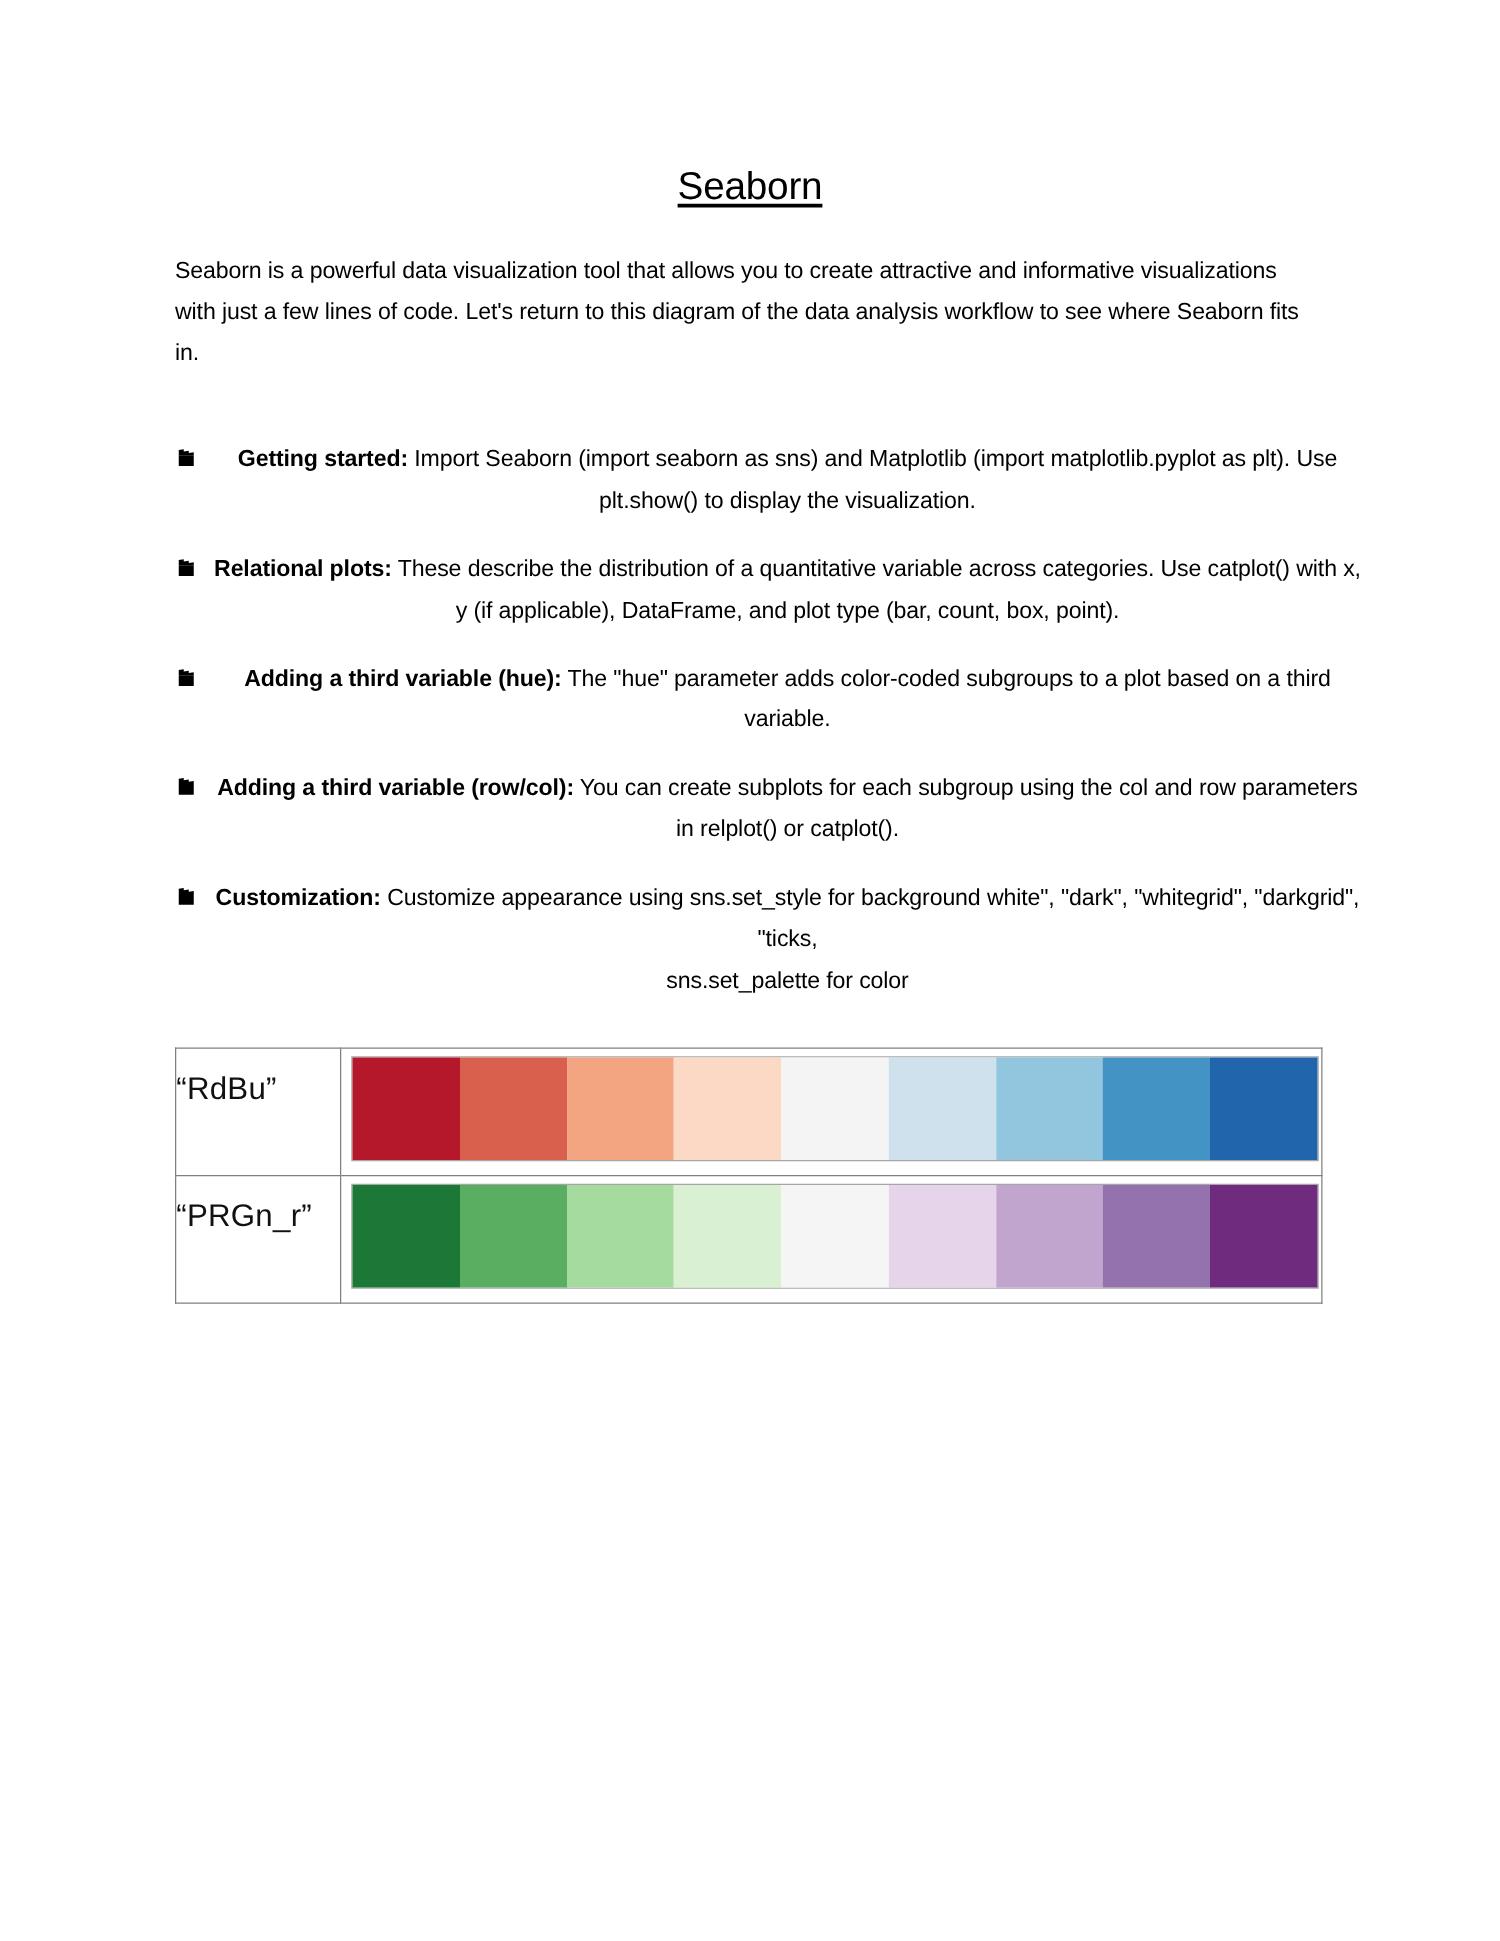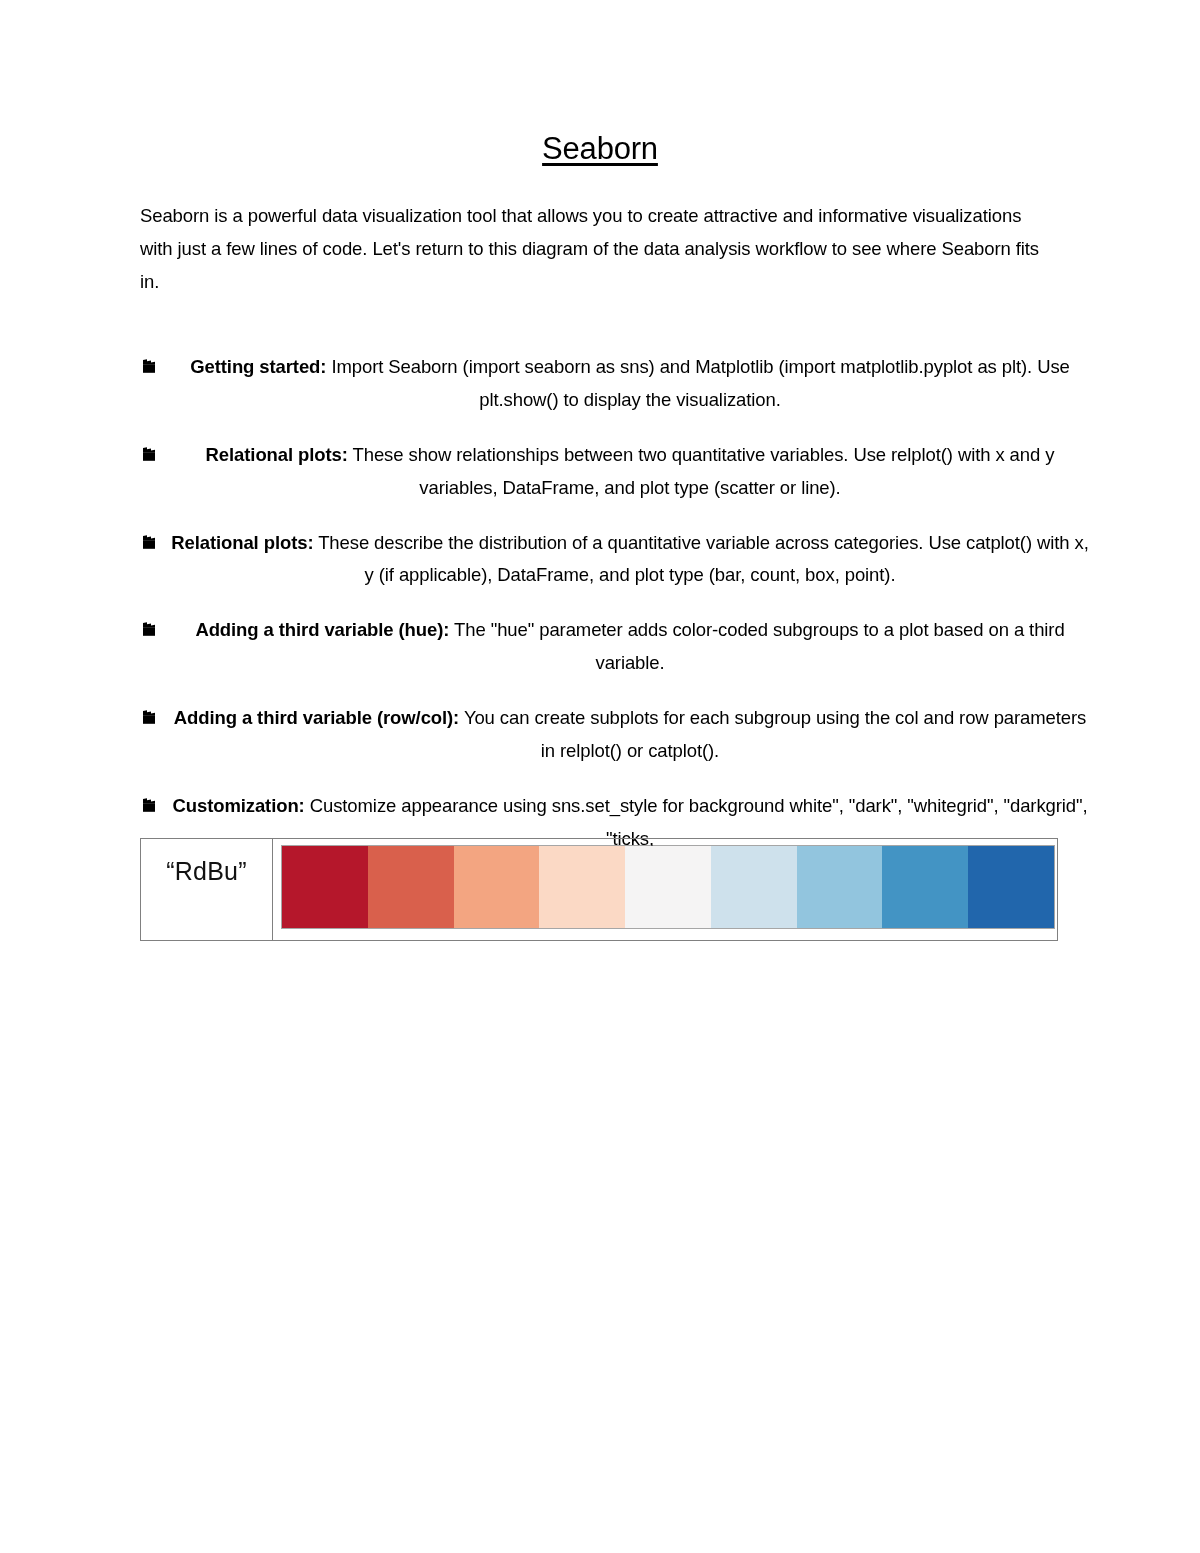--- a/index.html
+++ b/index.html
@@ -104,21 +104,21 @@
   .palette-table tr {
     height: 102px;
   }
   .palette-table td {
     border: 1px solid #808080;
     padding: 0;
     vertical-align: top;
   }
   .pal-label-cell {
     width: 132px;
-    text-align: center;
+    text-align: left;
     padding-top: 18px !important;
     box-sizing: border-box;
   }
   .pal-label {
     font-size: 25px;
     font-family: "Liberation Sans", sans-serif;
     letter-spacing: 0.2px;
     color: #111111;
     white-space: nowrap;
   }
@@ -154,29 +154,20 @@
       <li class="bullet-item">
         <span class="bullet-glyph">
           <svg width="18" height="15" viewBox="0 0 18 15">
               <path d="M1 1 L5 0.3 L5 2.2 L9 1.5 L9 3.4 L13 2.7 L13 5.2 L1 5.2 Z" fill="#000"></path>
               <rect x="1" y="5.2" width="12" height="8.6" fill="#000"></rect>
             </svg>
         </span>
         <span class="bullet-term">Getting started:</span><span> Import Seaborn (import seaborn as sns) and Matplotlib (import matplotlib.pyplot as plt). Use plt.show() to display the visualization.</span>
       </li>
 
-      <li class="bullet-item">
-        <span class="bullet-glyph">
-          <svg width="18" height="15" viewBox="0 0 18 15">
-              <path d="M1 1 L5 0.3 L5 2.2 L9 1.5 L9 3.4 L13 2.7 L13 5.2 L1 5.2 Z" fill="#000"></path>
-              <rect x="1" y="5.2" width="12" height="8.6" fill="#000"></rect>
-            </svg>
-        </span>
-        <span class="bullet-term">Relational plots:</span><span> These show relationships between two quantitative variables. Use relplot() with x and y variables, DataFrame, and plot type (scatter or line).</span>
-      </li>
 
       <li class="bullet-item">
         <span class="bullet-glyph">
           <svg width="18" height="15" viewBox="0 0 18 15">
               <path d="M1 1 L5 0.3 L5 2.2 L9 1.5 L9 3.4 L13 2.7 L13 5.2 L1 5.2 Z" fill="#000"></path>
               <rect x="1" y="5.2" width="12" height="8.6" fill="#000"></rect>
             </svg>
         </span>
         <span class="bullet-term">Relational plots:</span><span> These describe the distribution of a quantitative variable across categories. Use catplot() with x, y (if applicable), DataFrame, and plot type (bar, count, box, point).</span>
       </li>
@@ -232,17 +223,35 @@
               <div class="swatch" style="background: rgb(206, 225, 236);"></div>
               <div class="swatch" style="background: rgb(146, 197, 222);"></div>
               <div class="swatch" style="background: rgb(67, 148, 196);"></div>
               <div class="swatch" style="background: rgb(33, 102, 172);"></div>
             </div>
         </td>
       </tr>
 
 
 
+      <tr>
+        <td class="pal-label-cell">
+          <span class="pal-label">“PRGn_r”</span>
+        </td>
+        <td class="pal-swatch-cell">
+          <div class="swatch-strip">
+              <div class="swatch" style="background: rgb(27, 120, 55);"></div>
+              <div class="swatch" style="background: rgb(90, 174, 97);"></div>
+              <div class="swatch" style="background: rgb(166, 219, 160);"></div>
+              <div class="swatch" style="background: rgb(217, 240, 211);"></div>
+              <div class="swatch" style="background: rgb(246, 245, 246);"></div>
+              <div class="swatch" style="background: rgb(230, 213, 234);"></div>
+              <div class="swatch" style="background: rgb(194, 165, 207);"></div>
+              <div class="swatch" style="background: rgb(147, 114, 173);"></div>
+              <div class="swatch" style="background: rgb(111, 44, 127);"></div>
+            </div>
+        </td>
+      </tr>
 
     </tbody>
   </table>
 
 </div>
 
 </body></html>

